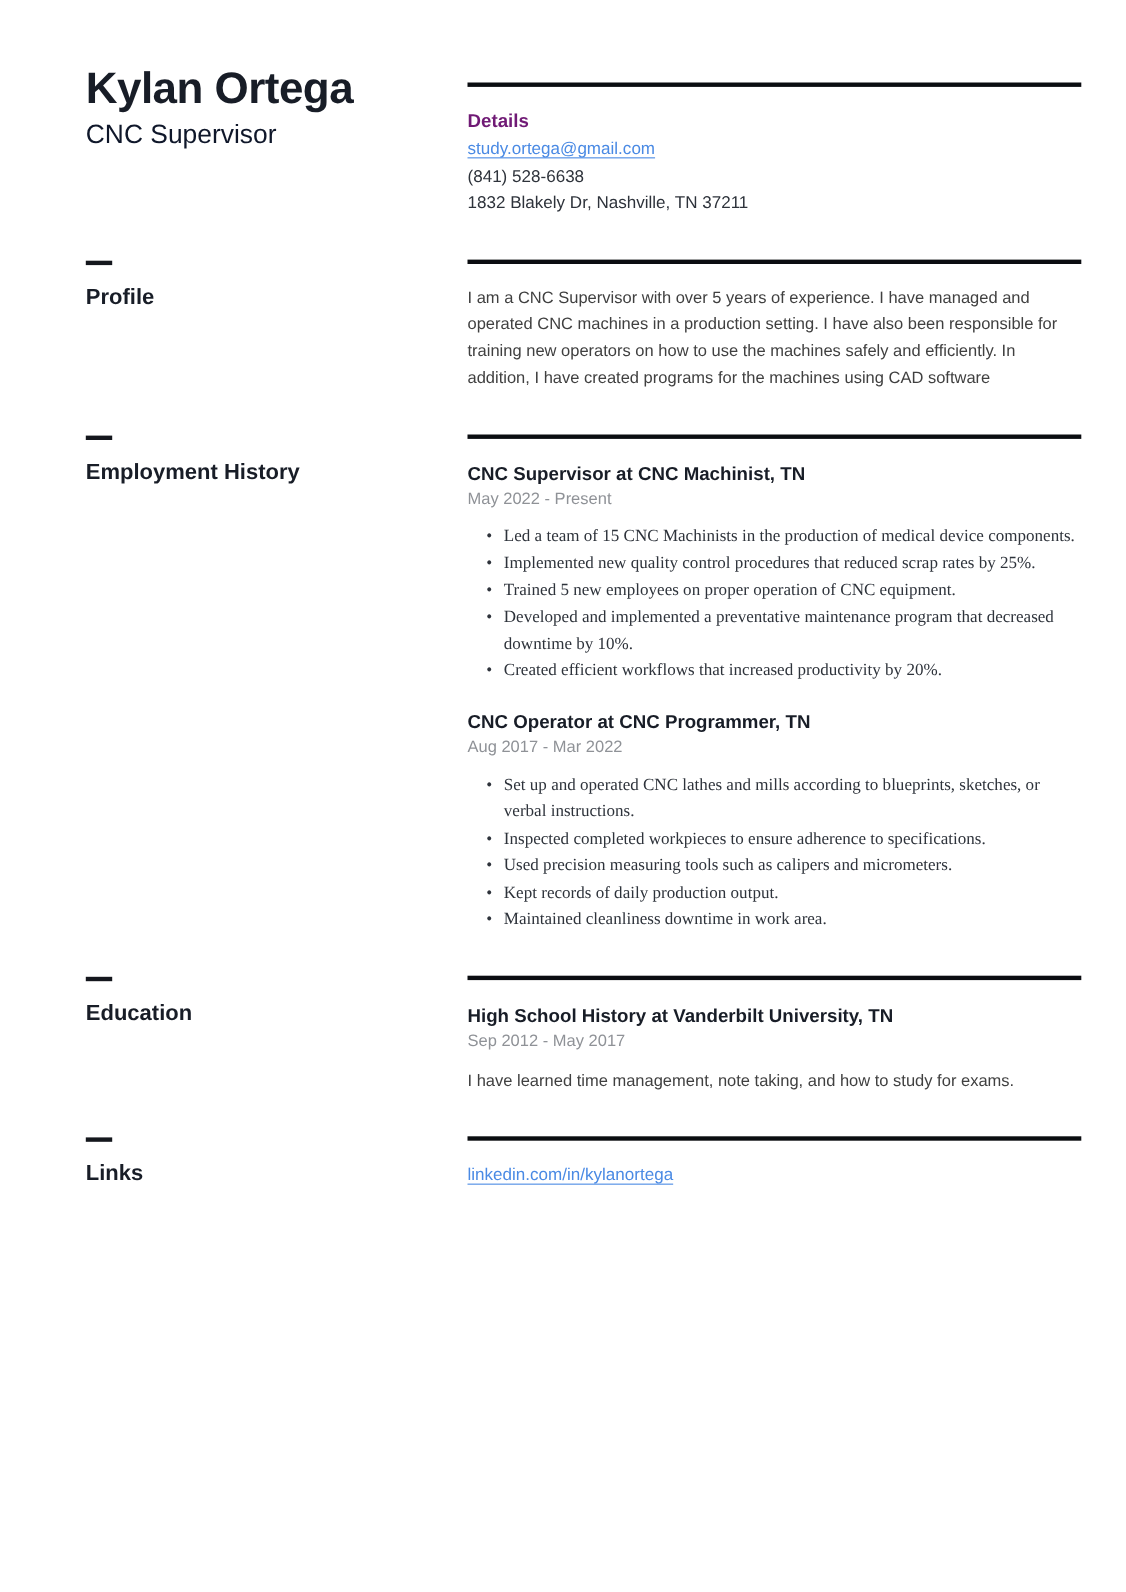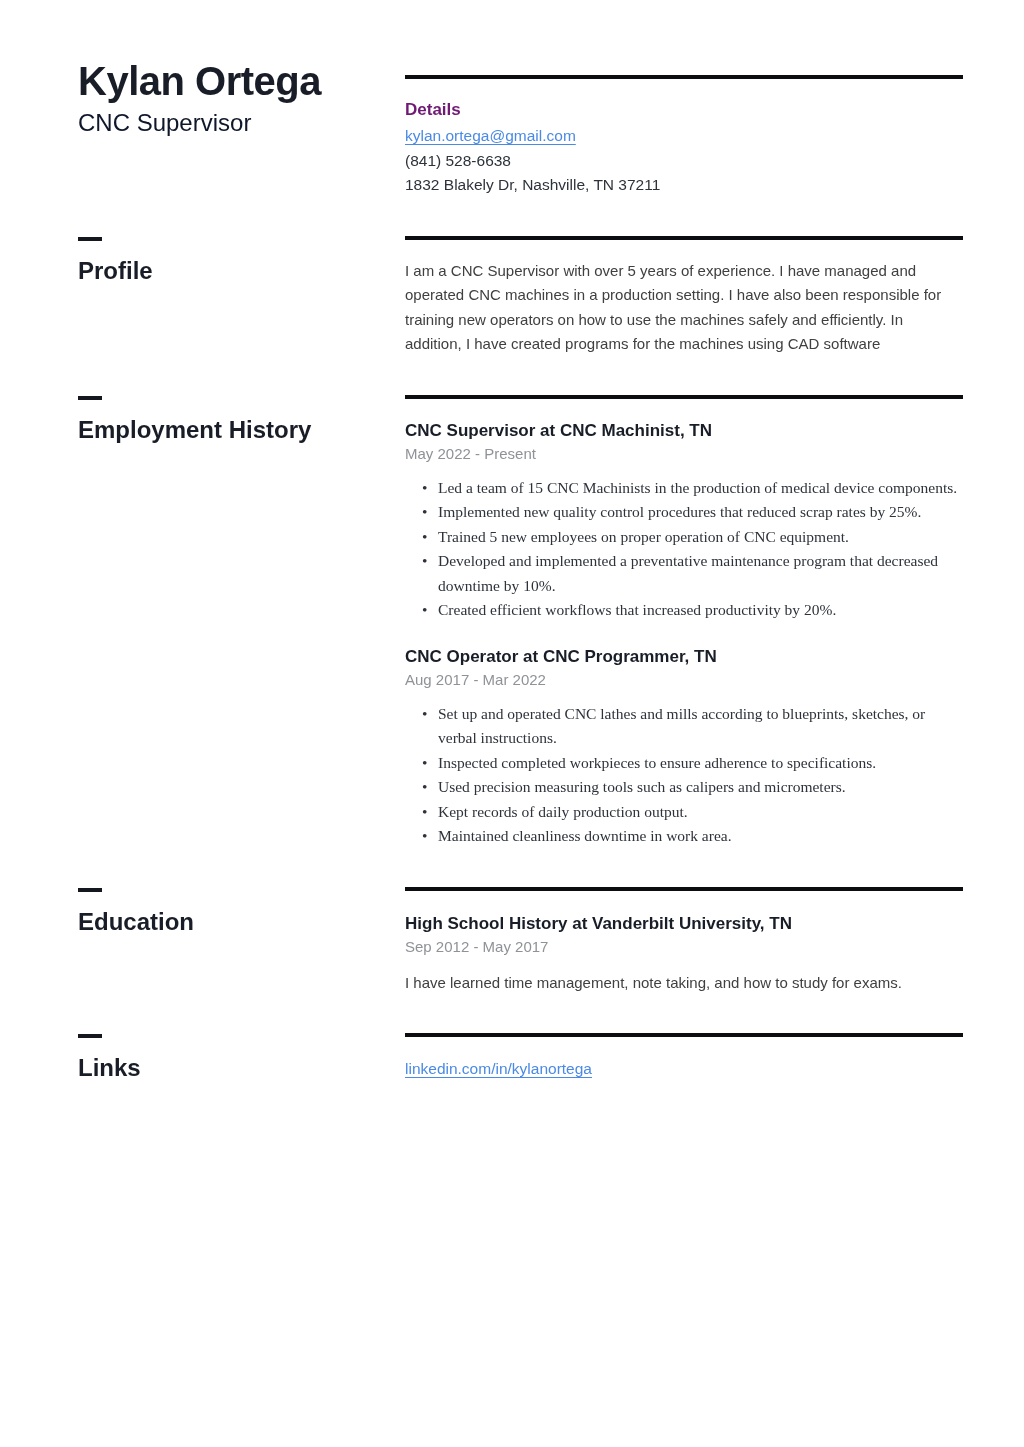--- a/index.html
+++ b/index.html
@@ -13,20 +13,21 @@
     margin: 0 auto;
     background: #ffffff;
     padding: 57px 61px 0 78px;
     color: #2e333b;
     overflow: hidden;
   }
 
   .row {
     display: grid;
     grid-template-columns: 327px 558px;
+    gap: 20px;
   }
   .section-row { margin-top: 38px; }
 
   
   .person-name {
     font-size: 40px;
     line-height: 48px;
     font-weight: 700;
     color: #181d27;
     letter-spacing: -0.5px;
@@ -39,21 +40,21 @@
     color: #0f172a;
   }
   .dash {
     width: 24px;
     height: 4px;
     background: #14171d;
     margin-top: 1px;
   }
   .side-heading {
     margin-top: 17px;
-    font-size: 24px;
+    font-size: 20px;
     line-height: 25px;
     font-weight: 700;
     color: #181d27;
   }
 
   
   .rule {
     height: 4px;
     background: #0b0d11;
   }
@@ -134,21 +135,21 @@
 
   <div class="row">
     <div class="header-left">
       <h1 class="person-name">Kylan Ortega</h1>
       <div class="person-title">CNC Supervisor</div>
     </div>
     <div class="header-right">
       <div class="rule"></div>
       <h3 class="block-heading">Details</h3>
       <div class="contact-list">
-        <div class="contact-line"><a class="link" href="#">kylan.ortega@gmail.com</a></div>
+        <div class="contact-line"><a class="link" href="#">study.ortega@gmail.com</a></div>
         <div class="contact-line">(841) 528-6638</div>
         <div class="contact-line">1832 Blakely Dr, Nashville, TN 37211</div>
       </div>
     </div>
   </div>
 
   <div class="row section-row">
     <div class="side">
       <div class="dash"></div>
       <h2 class="side-heading">Profile</h2>

